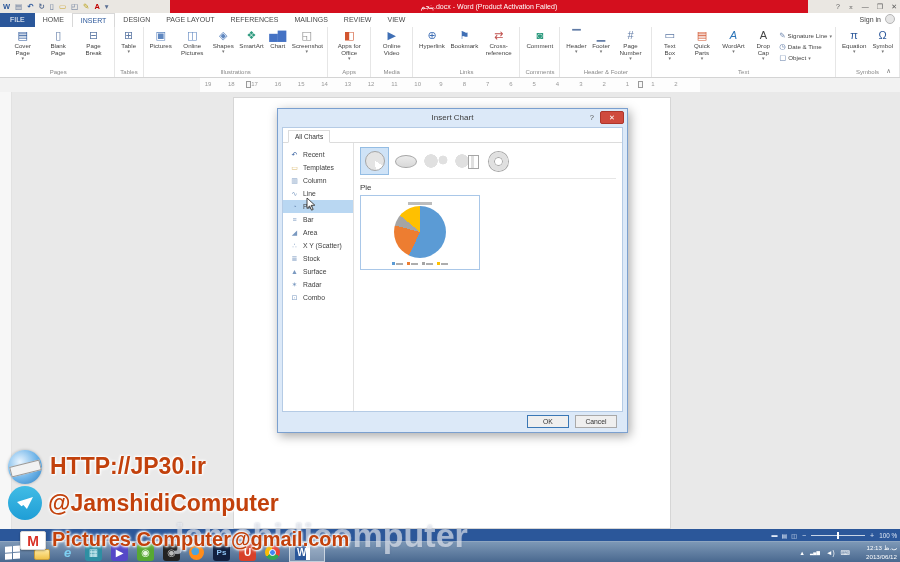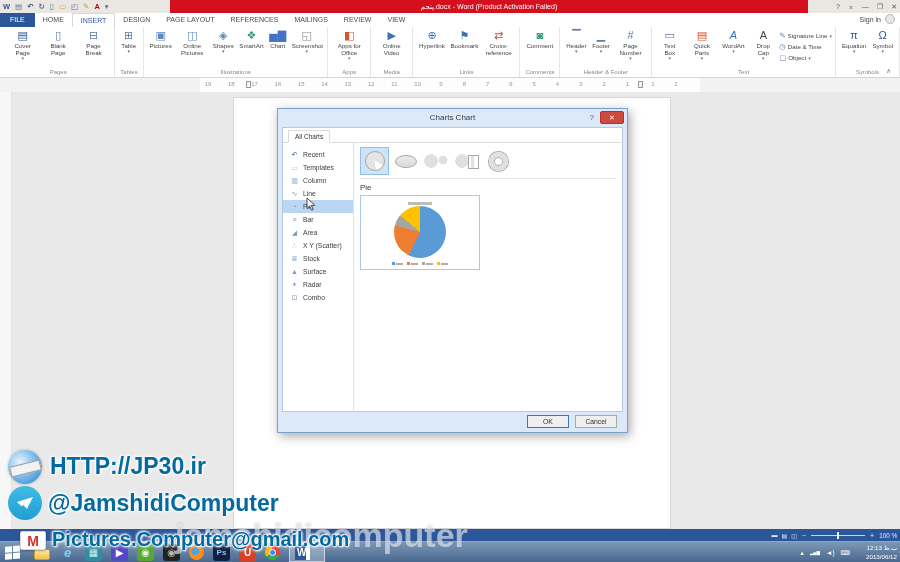--- a/index.html
+++ b/index.html
@@ -94,21 +94,21 @@
 .k-folder{width:16px;height:11px;background:linear-gradient(#ffe9a0,#f0c34b);border:1px solid #c89e3c;border-radius:2px;margin-top:3px}
 .k-firefox{width:15px;height:15px;border-radius:50%;background:radial-gradient(circle at 42% 42%,#4fa3d9 0 30%,#ff8c1a 33% 72%,#e96d11 100%)}
 .k-chrome{width:15px;height:15px;border-radius:50%;background:conic-gradient(#ea4335 0 33%,#34a853 33% 66%,#fbbc05 66% 100%);position:relative}
 .k-chrome::after{content:"";position:absolute;inset:4px;background:#4285f4;border:1px solid #fff;border-radius:50%}
 .tb-slot{height:19px;padding:1px 4px;background:rgba(255,255,255,.28);border:1px solid rgba(255,255,255,.55);display:flex;align-items:center;margin-right:6px}
 .word-tile{width:15px;height:15px;background:linear-gradient(90deg,#2b579a 0 11px,#fff 11px);color:#fff;font-size:10px;font-weight:bold;display:flex;align-items:center;padding-left:2px}
 #tray{position:absolute;right:50px;top:0;height:21px;display:flex;align-items:center;gap:6px;color:#fff}
 .tric{font-size:6.5px}
 #clock{position:absolute;right:3px;top:2px;text-align:right;color:#fff;font-size:6.2px;line-height:1.45}
 
-.wm-text{position:absolute;font-weight:bold;color:#0369a1;white-space:nowrap;text-shadow:0 0 2px #fff,0 0 4px #fff,1px 1px 2px #fff,-1px -1px 2px #fff}
+.wm-text{position:absolute;font-weight:bold;color:#c2410c;white-space:nowrap;text-shadow:0 0 2px #fff,0 0 4px #fff,1px 1px 2px #fff,-1px -1px 2px #fff}
 #wm-ghost{position:absolute;left:175px;top:516px;font-size:34px;font-weight:bold;color:rgba(255,255,255,.55);text-shadow:0 0 2px rgba(90,110,150,.4);white-space:nowrap}
 #wm-globe{position:absolute;left:8px;top:450px;width:34px;height:34px;border-radius:50%;background:radial-gradient(circle at 35% 35%,#eaf5ff,#6db3e8 55%,#2d7fc1);box-shadow:0 0 3px rgba(0,0,0,.25)}
 #wm-globe::after{content:"";position:absolute;left:2px;top:13px;width:29px;height:9px;background:#f2f2f2;border:1px solid #999;transform:rotate(-14deg)}
 #wm-tg{position:absolute;left:8px;top:486px;width:34px;height:34px;border-radius:50%;background:linear-gradient(#41bce5,#1f9ed6);display:flex;align-items:center;justify-content:center}
 #wm-tg span{width:16px;height:12px;background:#fff;clip-path:polygon(0 42%,100% 0,62% 100%,40% 66%,28% 78%)}
 #wm-gmail{position:absolute;left:20px;top:531px;width:26px;height:19px;background:#fff;border:1px solid #d8d8d8;border-radius:2px;display:flex;align-items:center;justify-content:center;color:#d93025;font-weight:bold;font-size:14px;box-shadow:0 1px 2px rgba(0,0,0,.3)}
 
 #cursor{position:absolute;left:306px;top:197px;z-index:50}
 </style>
 </head>
@@ -366,21 +366,21 @@
   <div class="mk" style="left:246px"></div>
   <div class="mk" style="left:638px"></div>
 </div>
 
 <div id="docarea">
   <div id="vruler"></div>
   <div id="page"></div>
 </div>
 
 <div id="dialog">
-  <div class="dlg-title">Charts Chart</div>
+  <div class="dlg-title">Insert Chart</div>
   <div class="dlg-help">?</div>
   <div class="dlg-close">✕</div>
   <div class="dlg-body">
     <div class="dlg-tabs">
       <div class="dlg-tab">All Charts</div>
     </div>
     <div class="dlg-content">
       <div id="cats">
           <div class="cat">
             <span class="cg" style="color: rgb(43, 87, 154);">↶</span>

